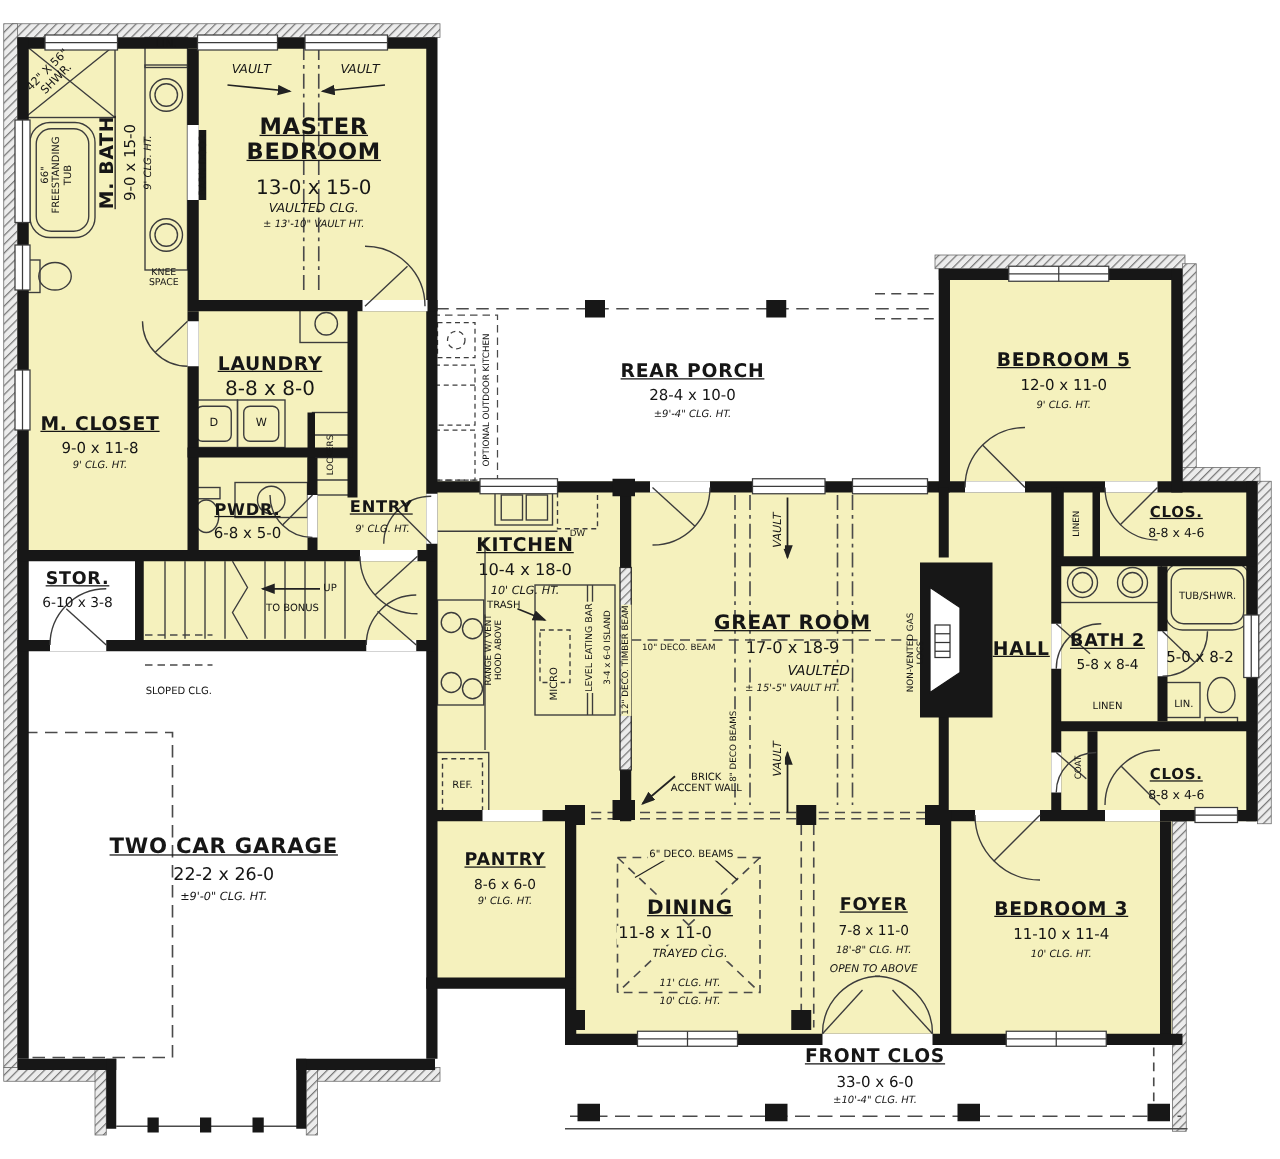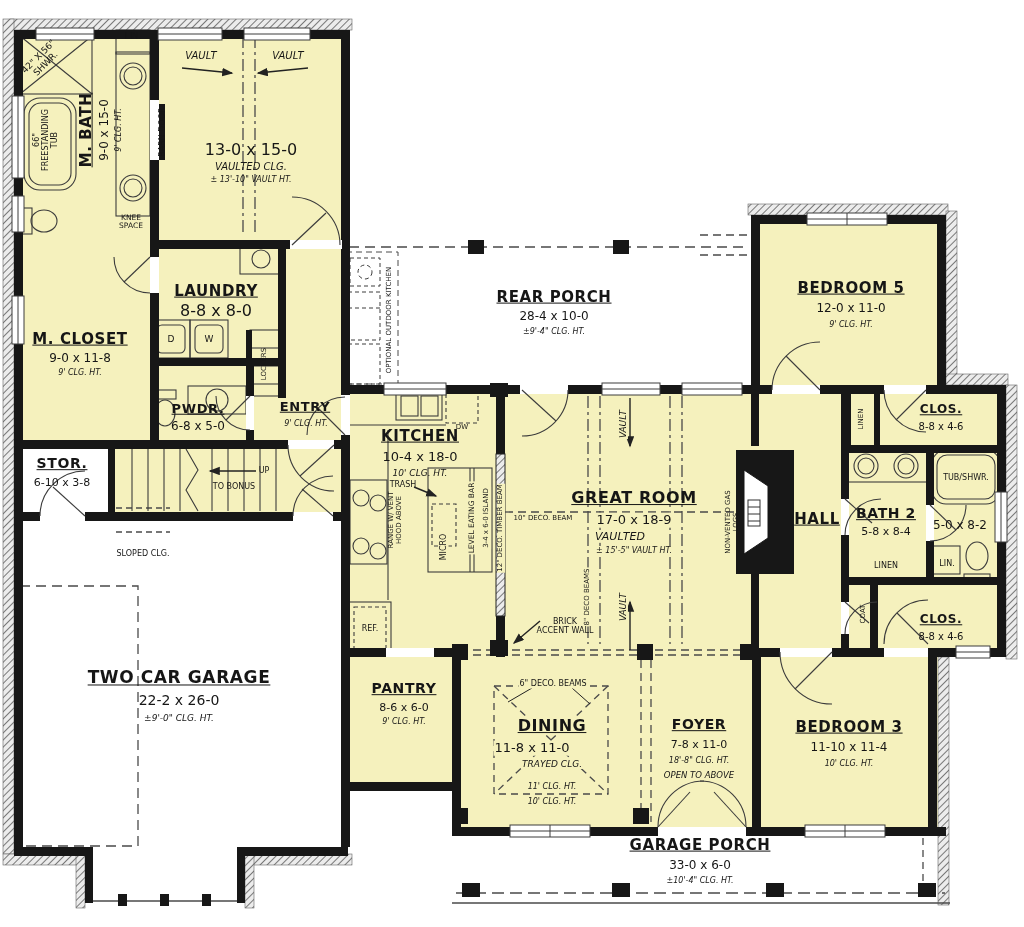--- a/index.html
+++ b/index.html
@@ -344,20 +344,21 @@
 <div class="lbl d45 wrap" style="left:42px;top:60px;font-size:9px;width:64px">42" X 56" SHWR.</div>
 <div class="lbl v wrap" style="left:46px;top:140px;font-size:8px;width:74px">66" FREESTANDING TUB</div>
 <div class="lbl v room" style="left:86px;top:130px;font-size:15px">M. BATH</div>
 <div class="lbl v" style="left:105px;top:130px;font-size:12px">9-0 x 15-0</div>
 <div class="lbl v note" style="left:119px;top:130px;font-size:8px">9' CLG. HT.</div>
 <div class="lbl" style="left:133px;top:36px;font-size:9px">LIN.</div>
 <div class="lbl v" style="left:163px;top:132px;font-size:8px">BARN DOOR</div>
 <div class="lbl wrap" style="left:131px;top:222px;font-size:7.5px;width:42px">KNEE SPACE</div>
 <div class="lbl note" style="left:201px;top:56px;font-size:10px">VAULT</div>
 <div class="lbl note" style="left:288px;top:56px;font-size:10px">VAULT</div>
+<div class="lbl room wrap" style="left:251px;top:112px;font-size:18px;width:175px">MASTER BEDROOM</div>
 <div class="lbl" style="left:251px;top:150px;font-size:16px">13-0 x 15-0</div>
 <div class="lbl note" style="left:251px;top:167px;font-size:10px">VAULTED CLG.</div>
 <div class="lbl note" style="left:251px;top:180px;font-size:8px">± 13'-10" VAULT HT.</div>
 <div class="lbl room" style="left:216px;top:291px;font-size:15px">LAUNDRY</div>
 <div class="lbl" style="left:216px;top:311px;font-size:16px">8-8 x 8-0</div>
 <div class="lbl" style="left:171px;top:339px;font-size:9px">D</div>
 <div class="lbl" style="left:209px;top:339px;font-size:9px">W</div>
 <div class="lbl v" style="left:265px;top:364px;font-size:7px">LOCKERS</div>
 <div class="lbl room" style="left:80px;top:339px;font-size:15px">M. CLOSET</div>
 <div class="lbl" style="left:80px;top:359px;font-size:12px">9-0 x 11-8</div>
@@ -386,21 +387,21 @@
 <div class="lbl v wrap" style="left:396px;top:520px;font-size:7px;width:64px">RANGE W/ VENT HOOD ABOVE</div>
 <div class="lbl v bg" style="left:444px;top:547px;font-size:8px">MICRO</div>
 <div class="lbl v bg" style="left:472px;top:518px;font-size:7.5px">LEVEL EATING BAR</div>
 <div class="lbl v bg" style="left:487px;top:518px;font-size:7px">3-4 x 6-0 ISLAND</div>
 <div class="lbl v bg" style="left:501px;top:528px;font-size:7px">12" DECO. TIMBER BEAM</div>
 <div class="lbl" style="left:370px;top:629px;font-size:8px">REF.</div>
 <div class="lbl" style="left:462px;top:428px;font-size:7px">DW</div>
 
 <div class="lbl room" style="left:634px;top:498px;font-size:16px">GREAT ROOM</div>
 <div class="lbl bg" style="left:634px;top:520px;font-size:13px">17-0 x 18-9</div>
-<div class="lbl note bg" style="left:620px;top:537px;font-size:11px">VAULTED</div>
+<div class="lbl note bg" style="left:655px;top:537px;font-size:11px">VAULTED</div>
 <div class="lbl note bg" style="left:634px;top:551px;font-size:8px">± 15'-5" VAULT HT.</div>
 <div class="lbl bg" style="left:543px;top:519px;font-size:7px">10" DECO. BEAM</div>
 <div class="lbl v bg" style="left:588px;top:597px;font-size:7px">8" DECO BEAMS</div>
 <div class="lbl v note bg" style="left:623px;top:424px;font-size:9px">VAULT</div>
 <div class="lbl v note bg" style="left:623px;top:607px;font-size:9px">VAULT</div>
 <div class="lbl wrap" style="left:565px;top:627px;font-size:8px;width:58px">BRICK ACCENT WALL</div>
 <div class="lbl v wrap" style="left:733px;top:522px;font-size:7px;width:64px">NON-VENTED GAS LOGS</div>
 <div class="lbl room" style="left:817px;top:519px;font-size:15px">HALL</div>
 
 <div class="lbl room" style="left:851px;top:288px;font-size:15px">BEDROOM 5</div>
@@ -428,17 +429,17 @@
 <div class="lbl note bg" style="left:552px;top:764px;font-size:9px">TRAYED CLG.</div>
 <div class="lbl note bg" style="left:552px;top:787px;font-size:8px">11' CLG. HT.</div>
 <div class="lbl note" style="left:552px;top:802px;font-size:8px">10' CLG. HT.</div>
 <div class="lbl room" style="left:699px;top:725px;font-size:14px">FOYER</div>
 <div class="lbl" style="left:699px;top:745px;font-size:11px">7-8 x 11-0</div>
 <div class="lbl note" style="left:699px;top:761px;font-size:8px">18'-8" CLG. HT.</div>
 <div class="lbl note" style="left:699px;top:776px;font-size:8.5px">OPEN TO ABOVE</div>
 <div class="lbl room" style="left:849px;top:727px;font-size:15px">BEDROOM 3</div>
 <div class="lbl" style="left:849px;top:748px;font-size:12px">11-10 x 11-4</div>
 <div class="lbl note" style="left:849px;top:764px;font-size:8px">10' CLG. HT.</div>
-<div class="lbl room" style="left:700px;top:845px;font-size:15px">GARAGE PORCH</div>
+<div class="lbl room" style="left:700px;top:845px;font-size:15px">FRONT CLOS</div>
 <div class="lbl" style="left:700px;top:866px;font-size:12px">33-0 x 6-0</div>
 <div class="lbl note" style="left:700px;top:881px;font-size:8px">±10'-4" CLG. HT.</div>
 
 </div>
 
 </body></html>

